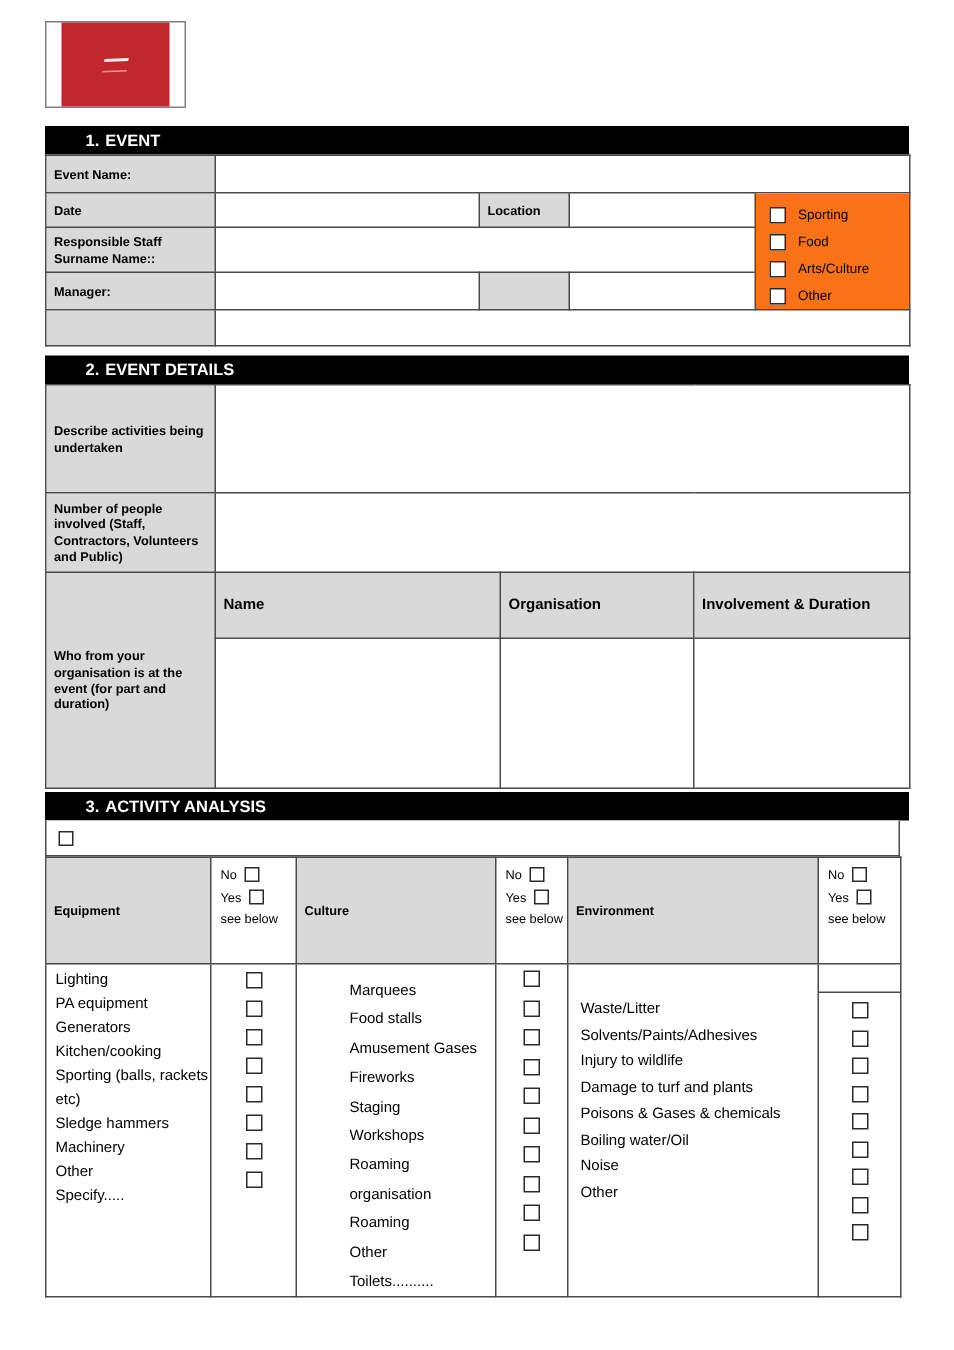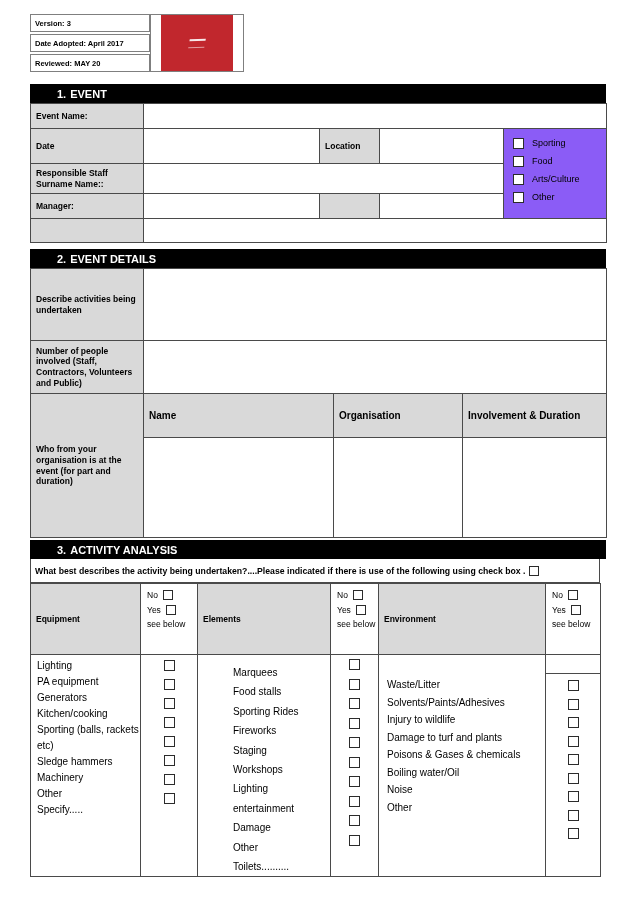--- a/index.html
+++ b/index.html
@@ -19,25 +19,25 @@
   .secbar{height:19px;background:#000;color:#fff;display:flex;align-items:center;font-size:11px;font-weight:bold;margin:0 30px;}
   .secnum{margin-left:27px;}
   .sectext{margin-left:4px;}
   .mt12{margin-top:12px;} .mt6{margin-top:6px;} .mt2{margin-top:2px;}
 
   
   table{border-collapse:collapse;table-layout:fixed;margin:0 0 0 30px;}
   td{border:1px solid #4a4a4a;padding:0 5px;font-size:8.5px;vertical-align:middle;overflow:hidden;box-sizing:border-box;}
   .lab{background:#d9d9d9;font-weight:bold;line-height:1.25;}
   .inp{background:#fff;}
-  .h25 td{height:25px;} .h23 td{height:35px;} .h30 td{height:30px;} .h24 td{height:24px;}
+  .h25 td{height:25px;} .h23 td{height:23px;} .h30 td{height:30px;} .h24 td{height:24px;}
   .h72 td{height:72px;} .h53 td{height:53px;} .h29 td{height:44px;} .h100 td{height:100px;}
 
   
-  .cbcell{vertical-align:top;padding:5px 0 0 9px;background:#8b5cf6;}
+  .cbcell{vertical-align:top;padding:5px 0 0 9px;background:#f97316;}
   .cat-row{display:flex;align-items:center;height:18px;font-size:9px;font-weight:normal;}
   .cat-row .cb{margin-right:8px;}
   .cb{width:11px;height:11px;border:1.5px solid #2b2b2b;background:#fff;display:inline-block;flex:none;box-sizing:border-box;}
 
   
   .subhdr{background:#d9d9d9;font-weight:bold;font-size:10px;}
 
   
   .intro-row{margin:0 0 0 30px;width:570px;box-sizing:border-box;border:1px solid #4a4a4a;border-top:none;height:24px;display:flex;align-items:center;font-size:8.7px;font-weight:bold;padding-left:4px;background:#fff;}
   .intro-row .cb{width:10px;height:10px;margin-left:4px;}
@@ -66,25 +66,20 @@
   .footer{margin:37px 30px 0 30px;border-top:1px solid #d9d9d9;text-align:right;padding-top:4px;font-size:11px;}
   .pgnum{font-weight:bold;color:#1a1a1a;}
   .pgword{color:#8c8c8c;}
 </style>
 </head>
 <body>
 
 <div class="page">
 
   <div class="header">
-    <div class="meta">
-      <div class="meta-cell">Version: 3</div>
-      <div class="meta-cell">Date Adopted:  April 2017</div>
-      <div class="meta-cell">Reviewed:  MAY 20</div>
-    </div>
     <div class="logobox">
       <div class="logosquare">
         <span class="logomark"></span>
       </div>
     </div>
   </div>
 
   <div class="secbar mt12">
     <span class="secnum">1.</span>
     <span class="sectext">EVENT</span>
@@ -177,21 +172,20 @@
       <td class="inp"></td>
     </tr>
   </tbody>
     </table>
 
   <div class="secbar mt2">
     <span class="secnum">3.</span>
     <span class="sectext">ACTIVITY ANALYSIS</span>
   </div>
   <div class="intro-row">
-    <span>What best describes the activity being undertaken?....Please indicated if there is use of the following using check box .</span>
     <span class="cb"></span>
   </div>
   <table>
     <colgroup>
         <col style="width:110px">
         <col style="width:57px">
         <col style="width:133px">
         <col style="width:48px">
         <col style="width:167px">
         <col style="width:55px">
@@ -203,21 +197,21 @@
         <div class="yn-line">
               <span>No</span>
               <span class="cb"></span>
             </div>
         <div class="yn-line">
               <span>Yes</span>
               <span class="cb"></span>
             </div>
         <div class="yn-see">see below</div>
       </td>
-      <td class="lab">Elements</td>
+      <td class="lab">Culture</td>
       <td class="yn">
         <div class="yn-line">
               <span>No</span>
               <span class="cb"></span>
             </div>
         <div class="yn-line">
               <span>Yes</span>
               <span class="cb"></span>
             </div>
         <div class="yn-see">see below</div>
@@ -258,26 +252,26 @@
               <span class="cb"></span>
               <span class="cb"></span>
               <span class="cb"></span>
               <span class="cb"></span>
             </div>
       </td>
       <td class="items el">
         <div class="wrap">
               <div class="item-line">Marquees</div>
               <div class="item-line">Food stalls</div>
-              <div class="item-line">Sporting Rides</div>
+              <div class="item-line">Amusement Gases</div>
               <div class="item-line">Fireworks</div>
               <div class="item-line">Staging</div>
               <div class="item-line">Workshops</div>
-              <div class="item-line">Lighting entertainment</div>
-              <div class="item-line">Damage</div>
+              <div class="item-line">Roaming organisation</div>
+              <div class="item-line">Roaming</div>
               <div class="item-line">Other</div>
               <div class="item-line">Toilets..........</div>
             </div>
       </td>
       <td class="cbtd">
         <div class="cbcol c2">
               <span class="cb"></span>
               <span class="cb"></span>
               <span class="cb"></span>
               <span class="cb"></span>

